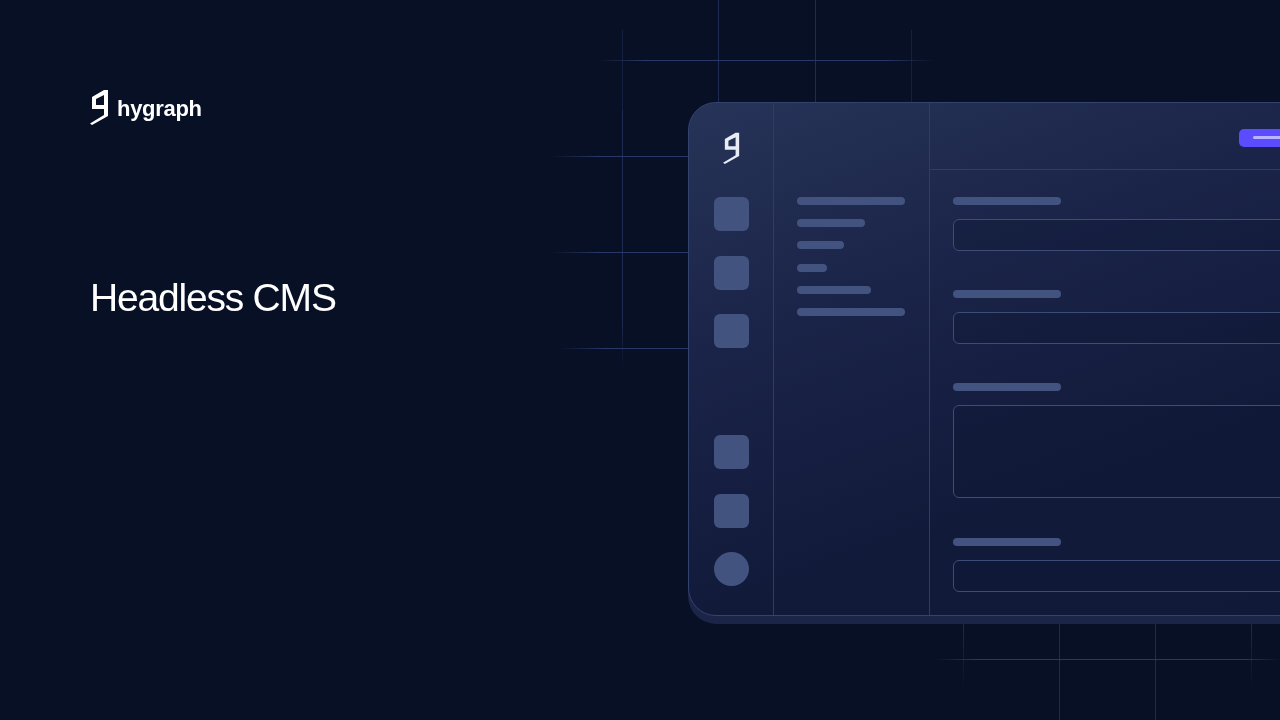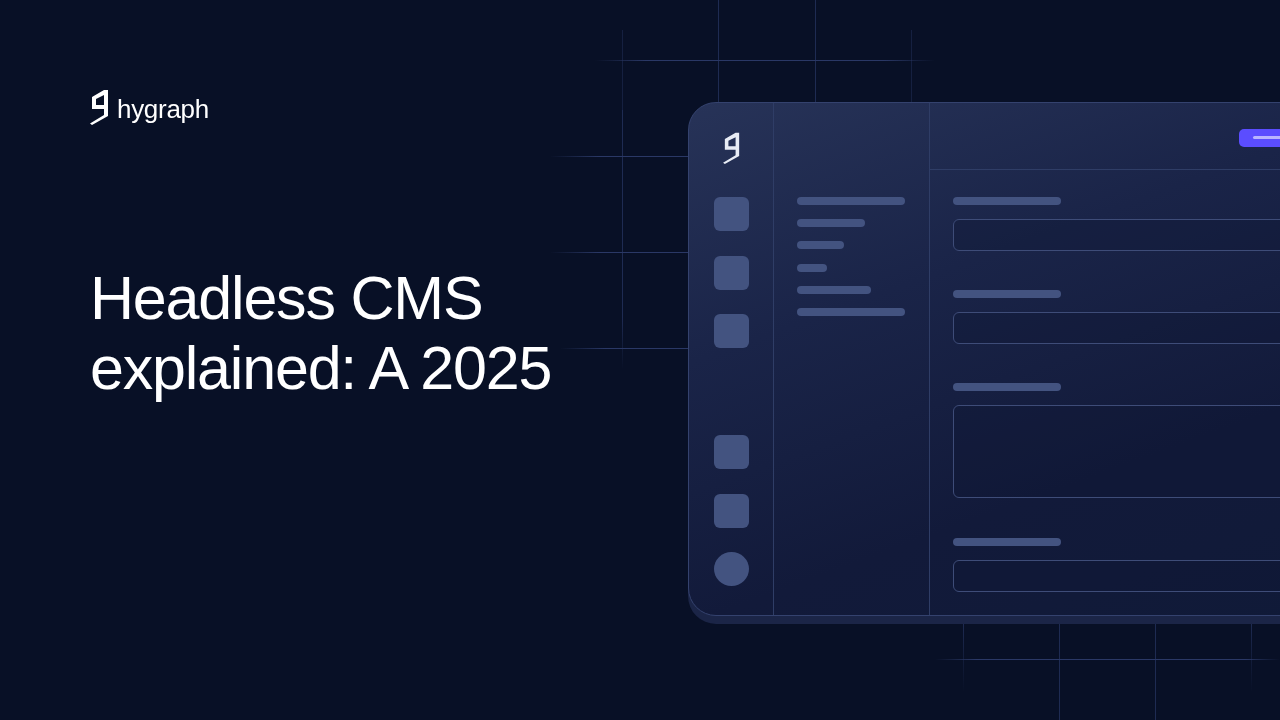--- a/index.html
+++ b/index.html
@@ -14,26 +14,26 @@
     .gl { position: absolute; background: #1e2b52; }
     .gl.v { width: 1px; }
     .gl.h { height: 1px; }
 
     
     .brand {
       position: absolute; left: 89px; top: 88px;
       display: flex; align-items: center; gap: 6px;
       color: #ffffff;
     }
-    .brand-name { font-size: 26px; font-weight: 400; letter-spacing: -0.3px; line-height: 30px; }
+    .brand-name { font-size: 22px; font-weight: 700; letter-spacing: -0.3px; line-height: 30px; }
 
     
     .headline {
       position: absolute; left: 90px; top: 263px; width: 560px;
-      color: #ffffff; font-size: 61px; line-height: 70px;
+      color: #ffffff; font-size: 39px; line-height: 70px;
       font-weight: 400; letter-spacing: -1.2px;
     }
 
     
     .card-lip {
       position: absolute; left: 688px; top: 112px; width: 640px; height: 512px;
       border-radius: 28px; background: #1b2547;
     }
     .card {
       position: absolute; left: 688px; top: 102px; width: 640px; height: 514px;
@@ -102,21 +102,21 @@
     <span>
       <svg width="22" height="38" viewBox="0 0 22 38">
         <path d="M19 2 L19 28 L3 37 L1 35.5 L15 27 L15 21 L3 21 L3 9 L15 2 Z M7 11 L7 17 L15 17 L15 7 Z" fill="#ffffff" fill-rule="evenodd"></path>
       </svg>
     </span>
     <span class="brand-name">hygraph</span>
   </div>
 
   <h1 class="headline">
     <span>Headless CMS</span><br>
-    <span>explained: A 2025</span><br>
+    <br>
   </h1>
 
   <div class="card-lip"></div>
   <div class="card">
 
     <div class="vdiv" style="left:84px;"></div>
     <div class="vdiv" style="left:240px;"></div>
     <div class="hdiv" style="left:240px; right:0; top:66px;"></div>
 
     <span class="app-logo">

